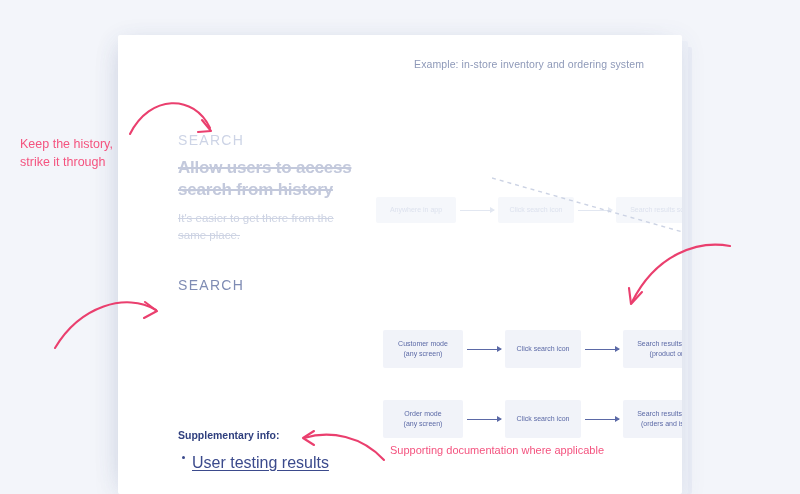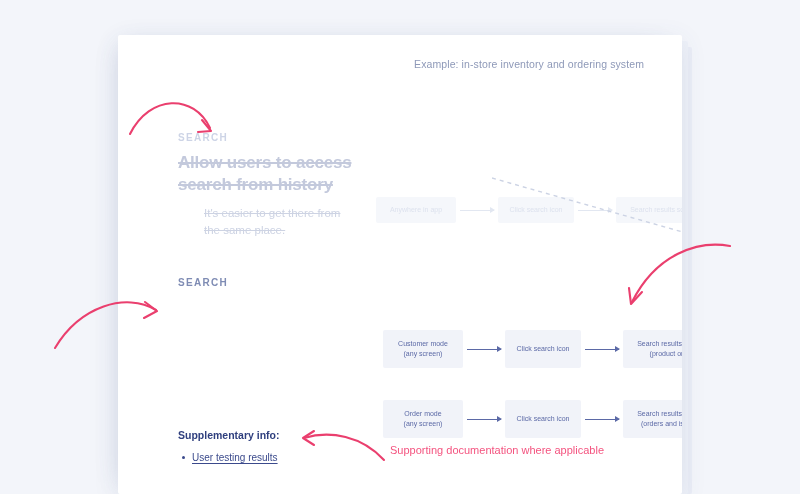--- a/index.html
+++ b/index.html
@@ -21,34 +21,34 @@
 
   
   .card-inner{position:absolute;left:118px;top:32px;width:564px;height:459px;overflow:hidden;}
 
   .doc-header{position:absolute;right:38px;top:26px;font-size:10.5px;color:#8e99b8;letter-spacing:.1px;white-space:nowrap;}
 
   .section{position:absolute;left:60px;width:180px;}
   .sec-1{top:100px;}
   .sec-2{top:245px;}
 
-  .eyebrow{font-size:10px;font-weight:700;letter-spacing:1.3px;color:#7f8cb4;margin:0 0 9px 0;}
+  .eyebrow{font-size:14px;font-weight:400;letter-spacing:1.3px;color:#7f8cb4;margin:0 0 9px 0;}
   .eyebrow.muted{color:#cdd4e6;}
 
   h2.title{font-size:17px;line-height:1.3;font-weight:700;color:#2f3f7e;margin:0 0 9px 0;letter-spacing:-.2px;}
   h2.title.struck{color:#c3c9dc;text-decoration:line-through;text-decoration-thickness:1.5px;}
 
   p.body{font-size:11.5px;line-height:1.45;color:#4a5894;margin:0;}
-  p.body.struck{color:#cdd3e3;text-decoration:line-through;text-decoration-thickness:1px;margin-left:26px;}
+  p.body.struck{color:#cdd3e3;text-decoration:line-through;text-decoration-thickness:1px;}
 
   
   .supp{position:absolute;left:60px;top:397px;width:200px;}
   .supp-title{font-size:10.5px;font-weight:700;color:#2f3f7e;margin:0 0 7px 0;}
   .supp ul{margin:0;padding:0 0 0 14px;list-style:none;}
-  .supp li{position:relative;font-size:10px;line-height:1.9;color:#3b4a8c;}
+  .supp li{position:relative;font-size:16px;line-height:1.9;color:#3b4a8c;}
   .supp li::before{content:"";position:absolute;left:-10px;top:8px;width:3px;height:3px;border-radius:50%;background:#3b4a8c;}
   .supp a{color:#3b4a8c;text-decoration:underline;text-underline-offset:2px;}
 
   
   .flow{position:absolute;display:flex;align-items:center;}
   .flow-1{left:258px;top:165px;}
   .flow-2{left:265px;top:298px;}
   .flow-3{left:265px;top:368px;}
 
   .fbox{background:#f1f3f9;border-radius:2px;display:flex;align-items:center;justify-content:center;
@@ -155,20 +155,21 @@
           <span>Click search icon</span>
         </div>
       <div class="farrow"></div>
       <div class="fbox w3 h2b">
         <div><span>Search results screen</span><span class="l2">(orders and issues)</span></div>
       </div>
     </div>
 
   </div>
 
+  <div class="anno anno-1">Keep the history, strike it through</div>
   <div class="anno anno-4">Supporting documentation where applicable</div>
 
   <svg class="arrow-svg a1" width="100" height="60" viewBox="0 0 100 60">
     <path d="M2 42 C 22 2, 66 2, 82 36" fill="none" stroke="#ea3f6e" stroke-width="2.1" stroke-linecap="round"></path>
     <path d="M74 28 L83 39 L70 40" fill="none" stroke="#ea3f6e" stroke-width="2.1" stroke-linecap="round" stroke-linejoin="round"></path>
   </svg>
 
   <svg class="arrow-svg a2" width="115" height="62" viewBox="0 0 115 62">
     <path d="M3 58 C 28 16, 74 2, 104 20" fill="none" stroke="#ea3f6e" stroke-width="2.1" stroke-linecap="round"></path>
     <path d="M93 12 L105 21 L92 28" fill="none" stroke="#ea3f6e" stroke-width="2.1" stroke-linecap="round" stroke-linejoin="round"></path>

